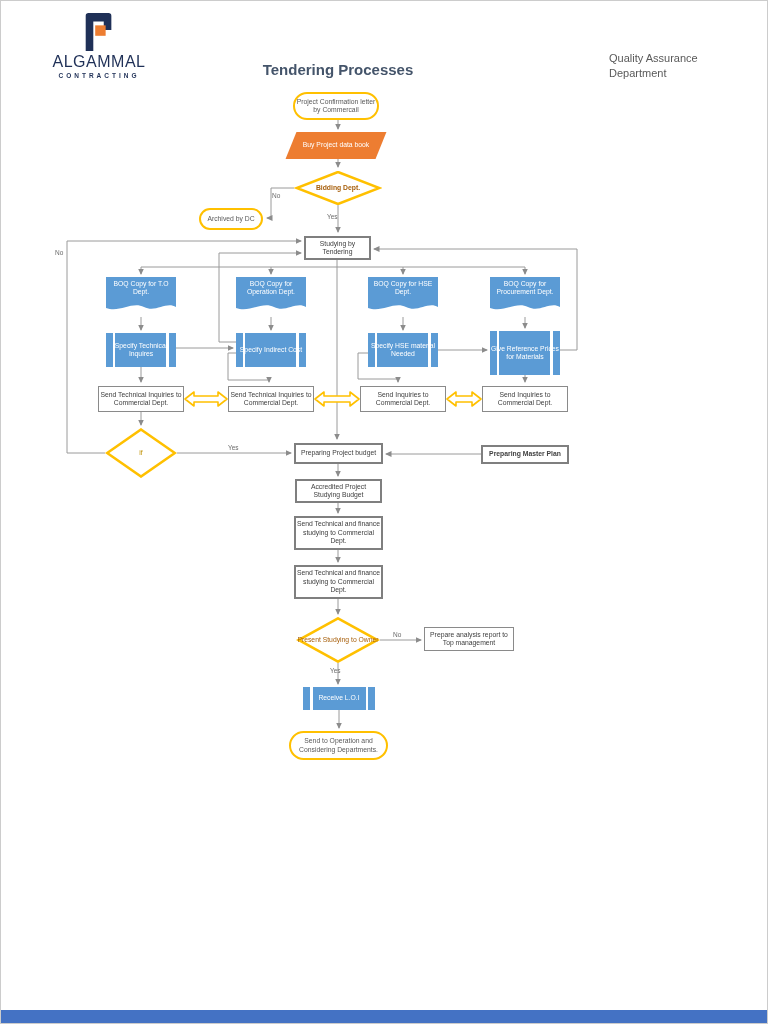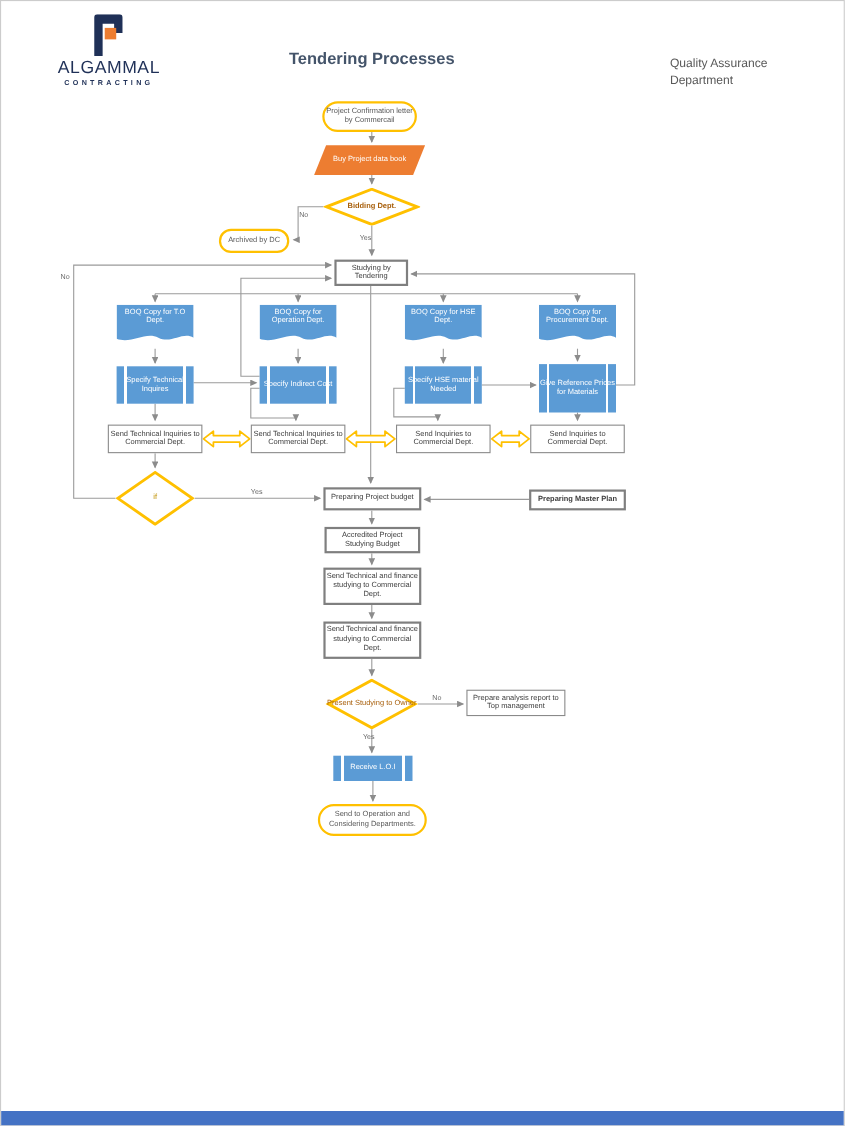--- a/index.html
+++ b/index.html
@@ -5,21 +5,21 @@
   html,body{margin:0;padding:0;}
   body{
     width:768px;height:1024px;position:relative;overflow:hidden;
     background:#ffffff;border:1px solid #cccccc;box-sizing:border-box;
     font-family:"Liberation Sans", sans-serif;
   }
   
   .logo{position:absolute;left:38px;top:12px;width:120px;text-align:center;}
   .logo-name{font-size:16px;font-weight:normal;color:#1F3057;letter-spacing:.5px;margin-top:2px;}
   .logo-sub{font-size:6.5px;font-weight:bold;color:#1F3057;letter-spacing:3px;margin-top:1px;}
-  .page-title{position:absolute;left:234px;top:44px;width:206px;text-align:center;
+  .page-title{position:absolute;left:234px;top:60px;width:206px;text-align:center;
     font-size:15px;font-weight:bold;color:#44546A;}
   .dept{position:absolute;left:608px;top:50px;width:125px;text-align:left;
     font-size:11px;font-weight:normal;color:#595959;line-height:1.35;}
   
   .node{position:absolute;display:flex;align-items:center;justify-content:center;
     text-align:center;font-size:6.8px;line-height:1.25;color:#404040;box-sizing:border-box;z-index:3;}
   .rect{border:1.4px solid #8a8a8a;background:#fff;}
   .rect-thick{border:2px solid #7f7f7f;background:#fff;}
   .stadium{border:2.2px solid #FFC000;border-radius:15px;background:#fff;color:#595959;}
   .bold{font-weight:bold;}

